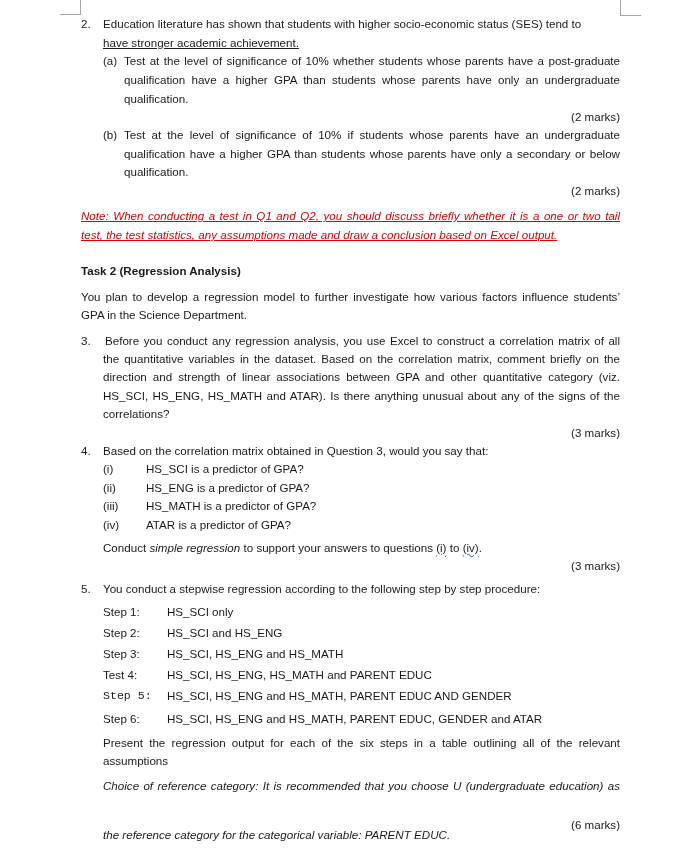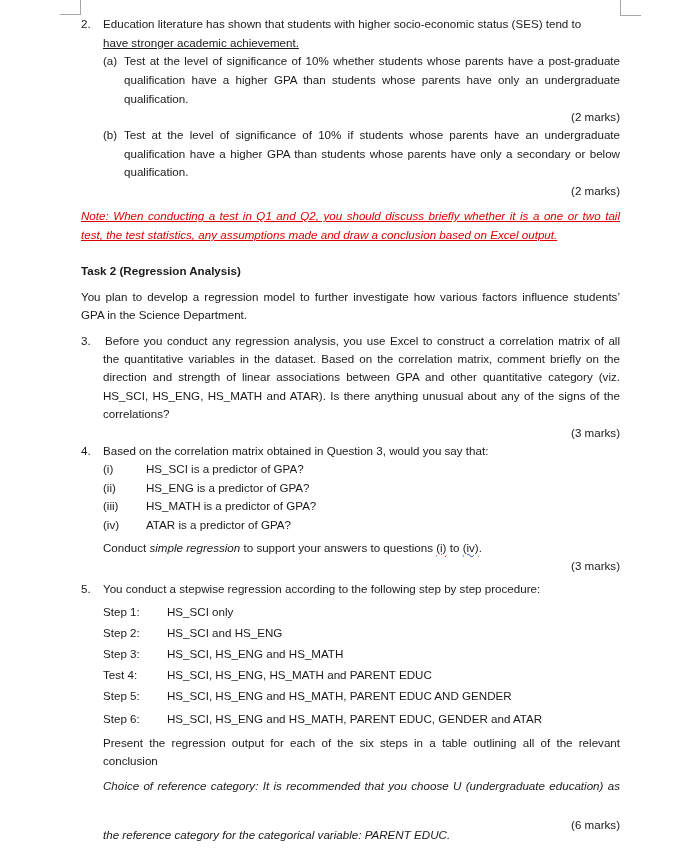--- a/index.html
+++ b/index.html
@@ -87,24 +87,24 @@
   <div class="line" style="left:103px; top:582px;">You conduct a stepwise regression according to the following step by step procedure:</div>
 
   <span class="num" style="left:103px; top:605px;">Step 1:</span>
   <div class="line" style="left:167px; top:605px;">HS_SCI only</div>
   <span class="num" style="left:103px; top:626px;">Step 2:</span>
   <div class="line" style="left:167px; top:626px;">HS_SCI and HS_ENG</div>
   <span class="num" style="left:103px; top:647px;">Step 3:</span>
   <div class="line" style="left:167px; top:647px;">HS_SCI, HS_ENG and HS_MATH</div>
   <span class="num" style="left:103px; top:668px;">Test 4:</span>
   <div class="line" style="left:167px; top:668px;">HS_SCI, HS_ENG, HS_MATH and PARENT EDUC</div>
-  <span class="num" style="left:103px; top:689px;">Step 5:</span>
+  <span class="num" style="left:103px; top:689px;font-family:Liberation Mono, monospace;">Step 5:</span>
   <div class="line" style="left:167px; top:689px;">HS_SCI, HS_ENG and HS_MATH, PARENT EDUC AND GENDER</div>
   <span class="num" style="left:103px; top:712px;">Step 6:</span>
   <div class="line" style="left:167px; top:712px;">HS_SCI, HS_ENG and HS_MATH, PARENT EDUC, GENDER and ATAR</div>
 
   <div class="just" style="left:103px; top:736px; width:517px;">Present the regression output for each of the six steps in a table outlining all of the relevant</div>
-  <div class="line" style="left:103px; top:754px;">conclusion</div>
+  <div class="line" style="left:103px; top:754px;">assumptions</div>
 
   <div class="just ital" style="left:103px; top:779px; width:517px;">Choice of reference category: It is recommended that you choose U (undergraduate education) as</div>
   <div class="line ital" style="left:103px; top:828px;">the reference category for the categorical variable: PARENT EDUC.</div>
   <div class="right" style="top:818px;">(6 marks)</div>
 </div>
 
 </body></html>

